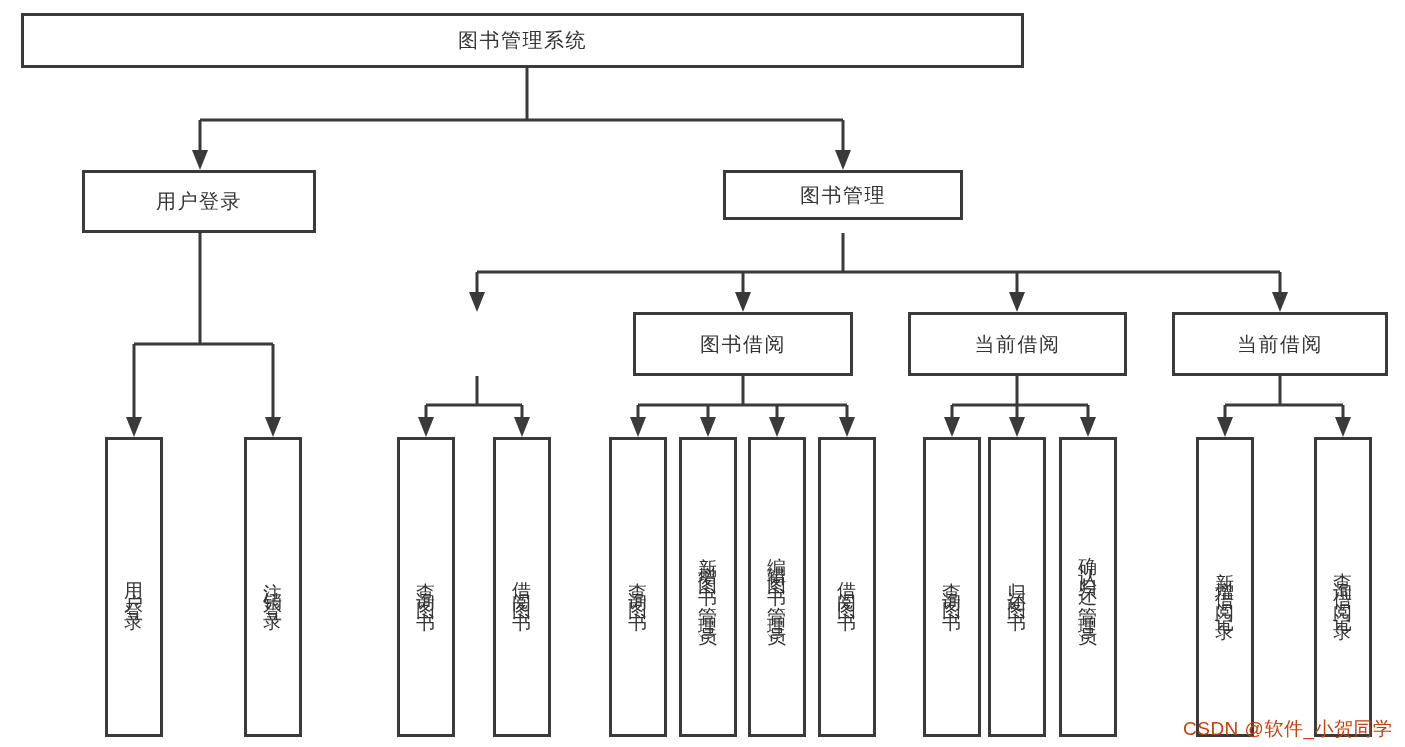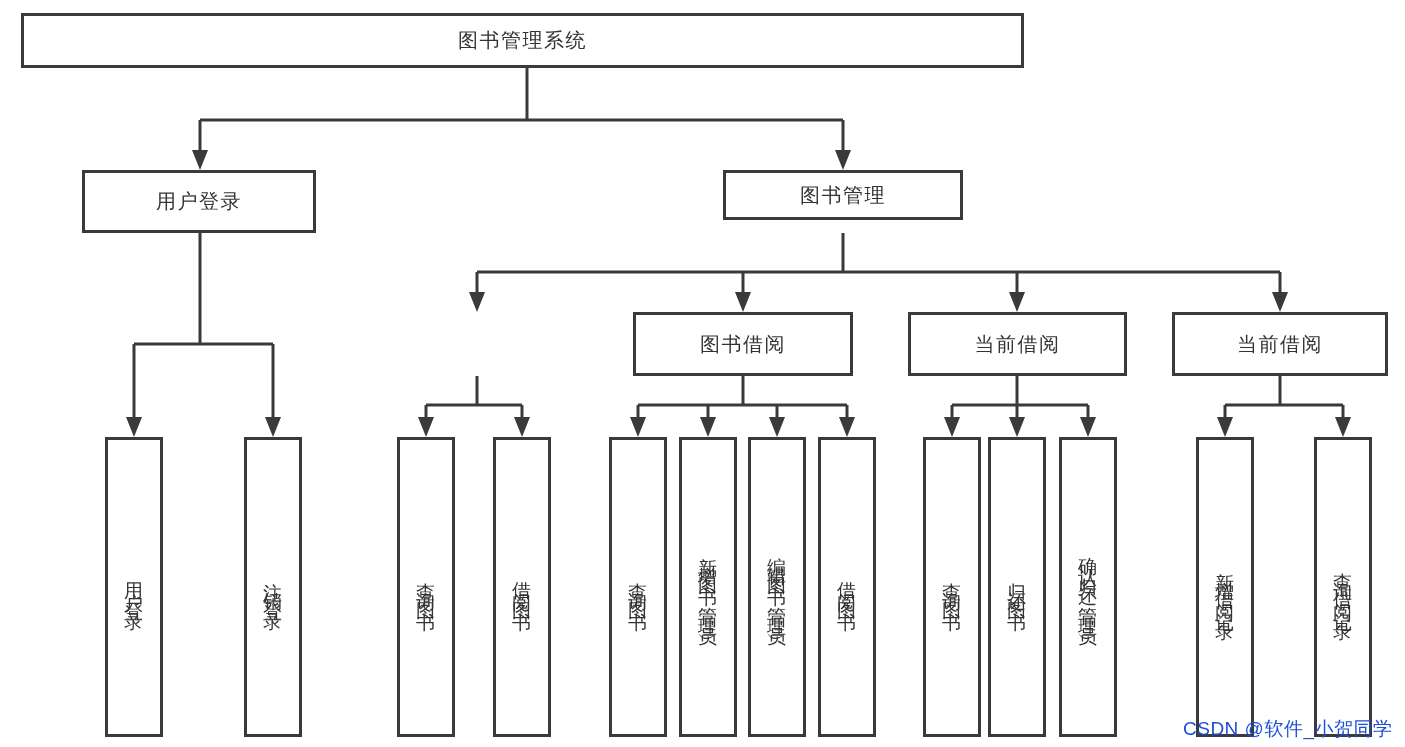--- a/index.html
+++ b/index.html
@@ -20,21 +20,21 @@
     position:absolute;box-sizing:border-box;z-index:2;
     background:#ffffff;border:3px solid #3a3a3a;
     display:flex;align-items:center;justify-content:center;
   }
   .vleaf .vlbl{
     writing-mode:vertical-rl;text-orientation:mixed;
     font-size:19px;line-height:1;letter-spacing:10px;color:#333333;
   }
   .watermark{
     position:absolute;left:1183px;top:716px;z-index:5;
-    font-size:19px;color:#1d4ed8;letter-spacing:0.5px;white-space:nowrap;
+    font-size:19px;color:#c2410c;letter-spacing:0.5px;white-space:nowrap;
   }
 </style>
 </head>
 <body>
 
 <div class="canvas">
 
   <svg class="wires" width="1405" height="747" viewBox="0 0 1405 747">
     <g stroke="#3a3a3a" stroke-width="3" fill="none">
 

